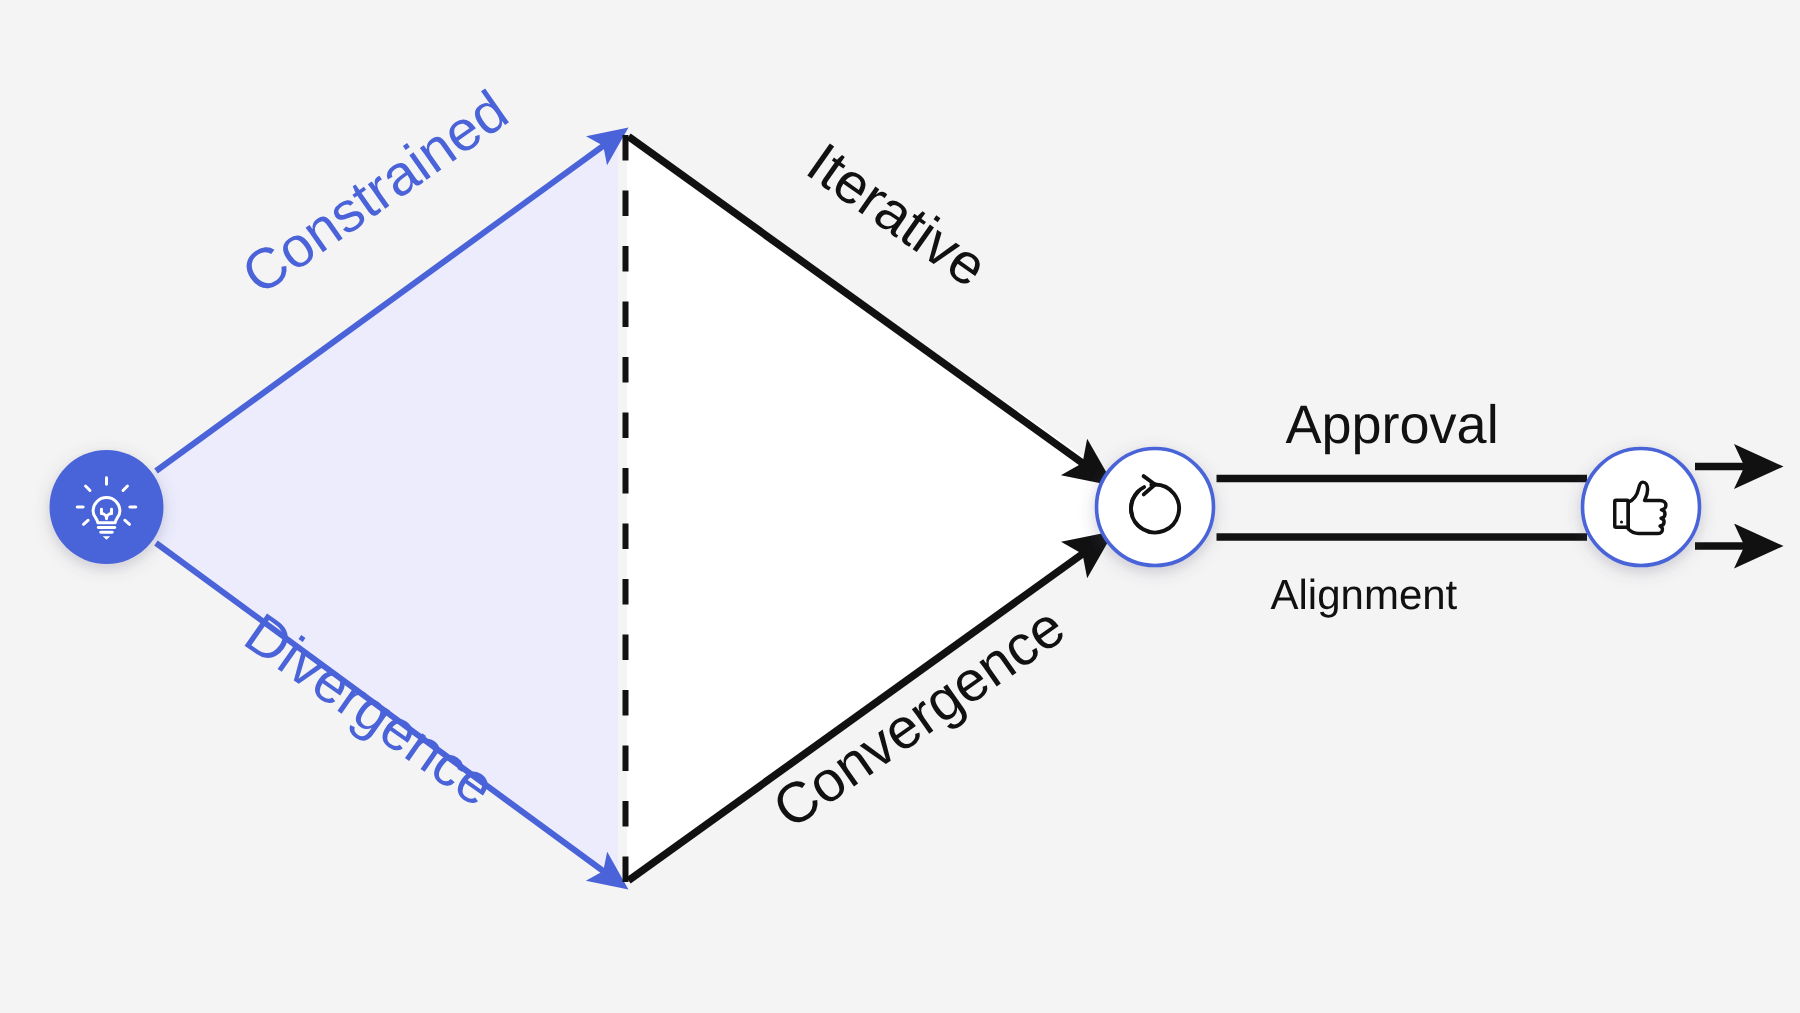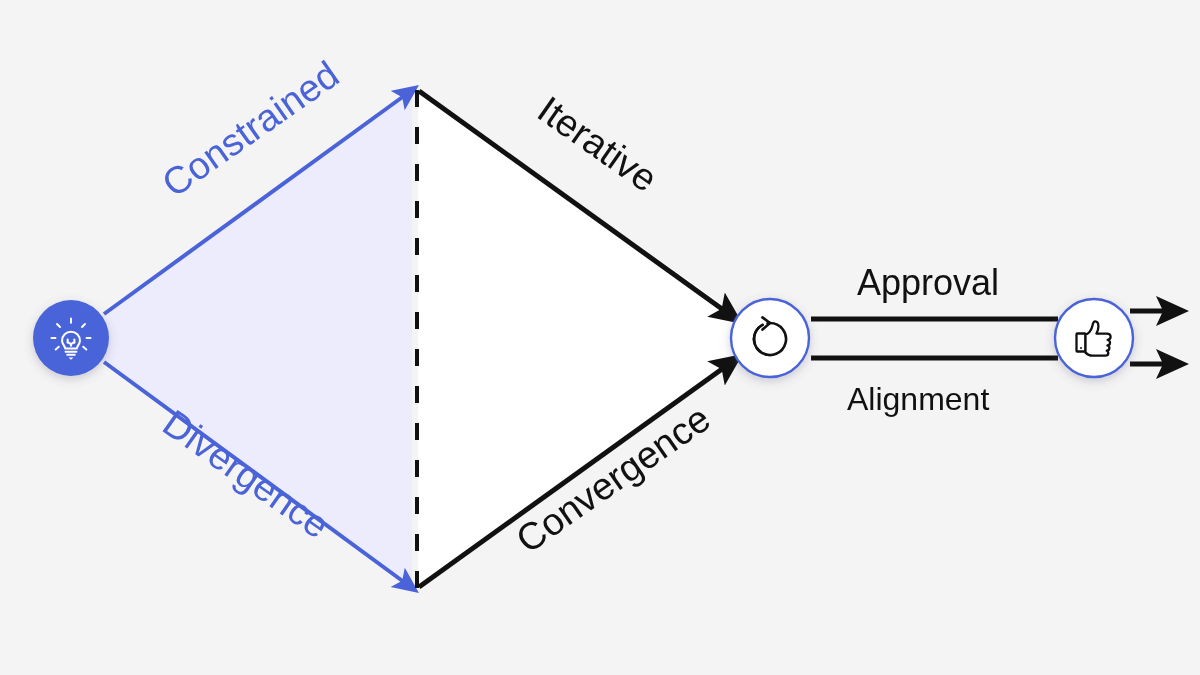--- a/index.html
+++ b/index.html
@@ -120,15 +120,15 @@
   <div class="edge-label label-blue" style="left:148px; top:110px; font-size:38px; transform:rotate(-35deg);">Constrained</div>
 
   <div class="edge-label label-blue" style="left:150px; top:455px; font-size:38px; transform:rotate(35deg);">Divergence</div>
 
   <div class="edge-label label-black" style="left:530px; top:125px; font-size:38px; transform:rotate(35deg);">Iterative</div>
 
   <div class="edge-label label-black" style="left:500px; top:460px; font-size:38px; transform:rotate(-35deg);">Convergence</div>
 
   <div class="edge-label label-black" style="left:857px; top:265px; font-size:36px;">Approval</div>
 
-  <div class="edge-label label-black" style="left:847px; top:383px; font-size:32px;">Alignment</div>
+  <div class="edge-label label-black" style="left:847px; top:383px; font-size:28px;">Alignment</div>
 
 </div>
 
 </body></html>

